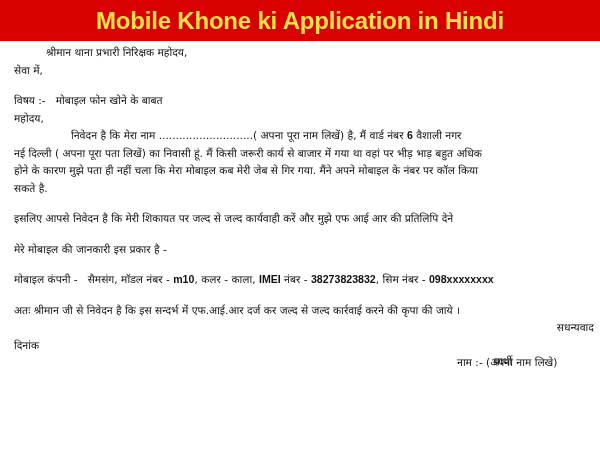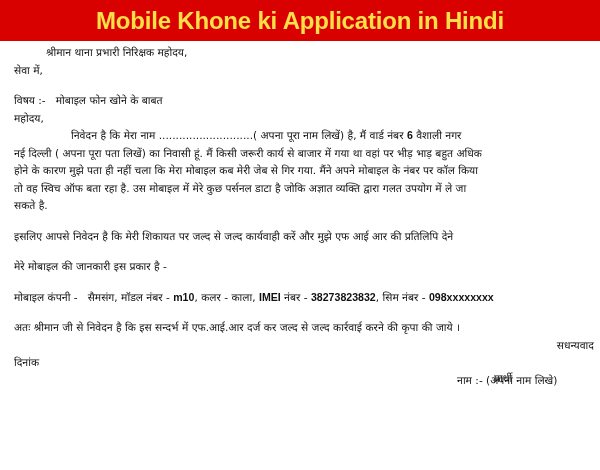--- a/index.html
+++ b/index.html
@@ -50,21 +50,20 @@
     <span>मोबाइल फोन खोने के बाबत</span>
   </div>
   <div class="line">महोदय,</div>
 
   <div>
     <div class="line ind2">
       <span>निवेदन है कि मेरा नाम ...........................</span><span>.( अपना पूरा नाम लिखें) है,  मैं वार्ड नंबर </span><span class="b">6</span><span> वैशाली नगर</span>
     </div>
     <div class="line">नई दिल्ली ( अपना पूरा पता लिखें) का निवासी हूं. मैं किसी जरूरी  कार्य से बाजार में गया था वहां पर भीड़ भाड़  बहुत अधिक</div>
     <div class="line">होने के कारण मुझे पता ही नहीं चला कि मेरा मोबाइल कब मेरी जेब से गिर गया.  मैंने अपने मोबाइल के नंबर पर कॉल किया</div>
-    <div class="line">तो वह स्विच ऑफ बता रहा है.  उस मोबाइल में मेरे कुछ पर्सनल डाटा है जोकि अज्ञात व्यक्ति द्वारा गलत उपयोग में ले जा</div>
     <div class="line">सकते है.</div>
   </div>
   <div class="gap"></div>
 
   <div>
     <div class="line">इसलिए आपसे निवेदन है कि मेरी शिकायत पर जल्द से जल्द कार्यवाही करें और मुझे एफ आई आर की प्रतिलिपि देने</div>
   </div>
   <div class="gap"></div>
 
   <div class="line">मेरे मोबाइल की जानकारी इस प्रकार है -</div>

